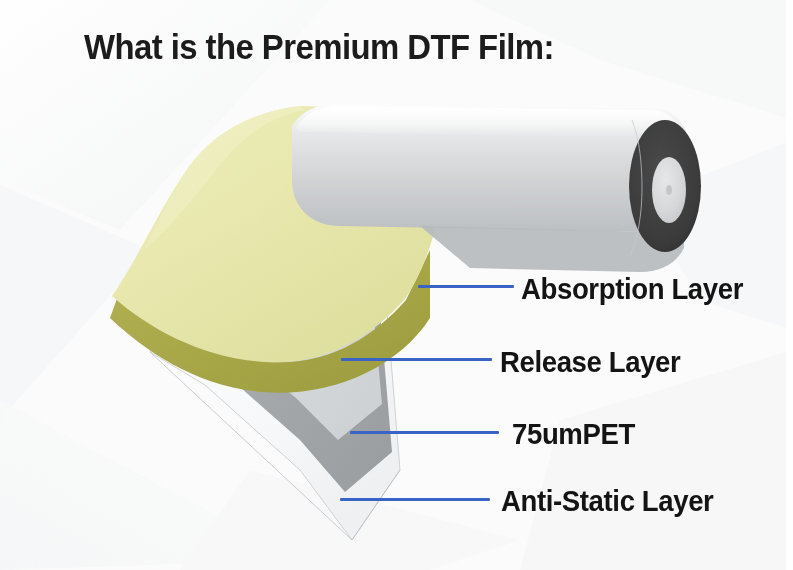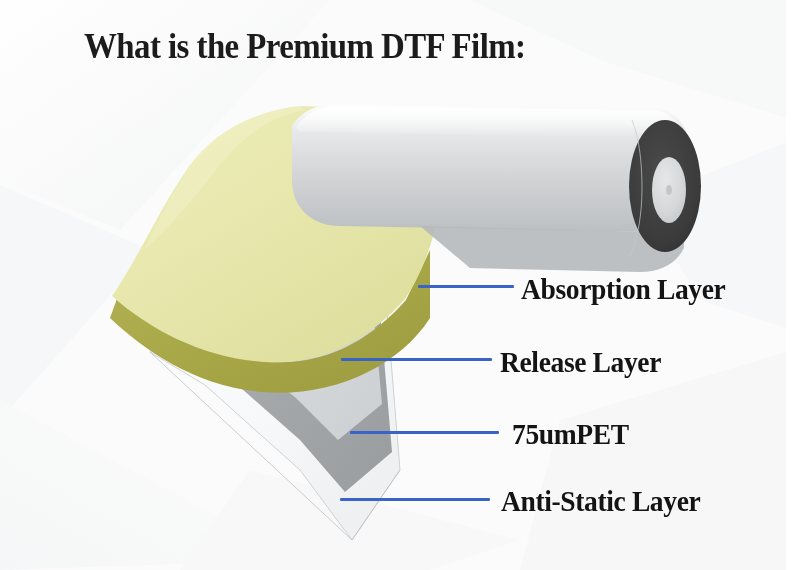--- a/index.html
+++ b/index.html
@@ -7,21 +7,21 @@
     margin: 0;
     padding: 0;
     background: #ffffff;
   }
   #infographic {
     position: relative;
     width: 786px;
     height: 570px;
     overflow: hidden;
     background: #14b8a6;
-    font-family: Liberation Serif, serif;
+    font-family: Liberation Sans, sans-serif;
     -webkit-font-smoothing: antialiased;
   }
   
   #bg-shapes {
     position: absolute;
     inset: 0;
     width: 793px;
     height: 570px;
   }
   

